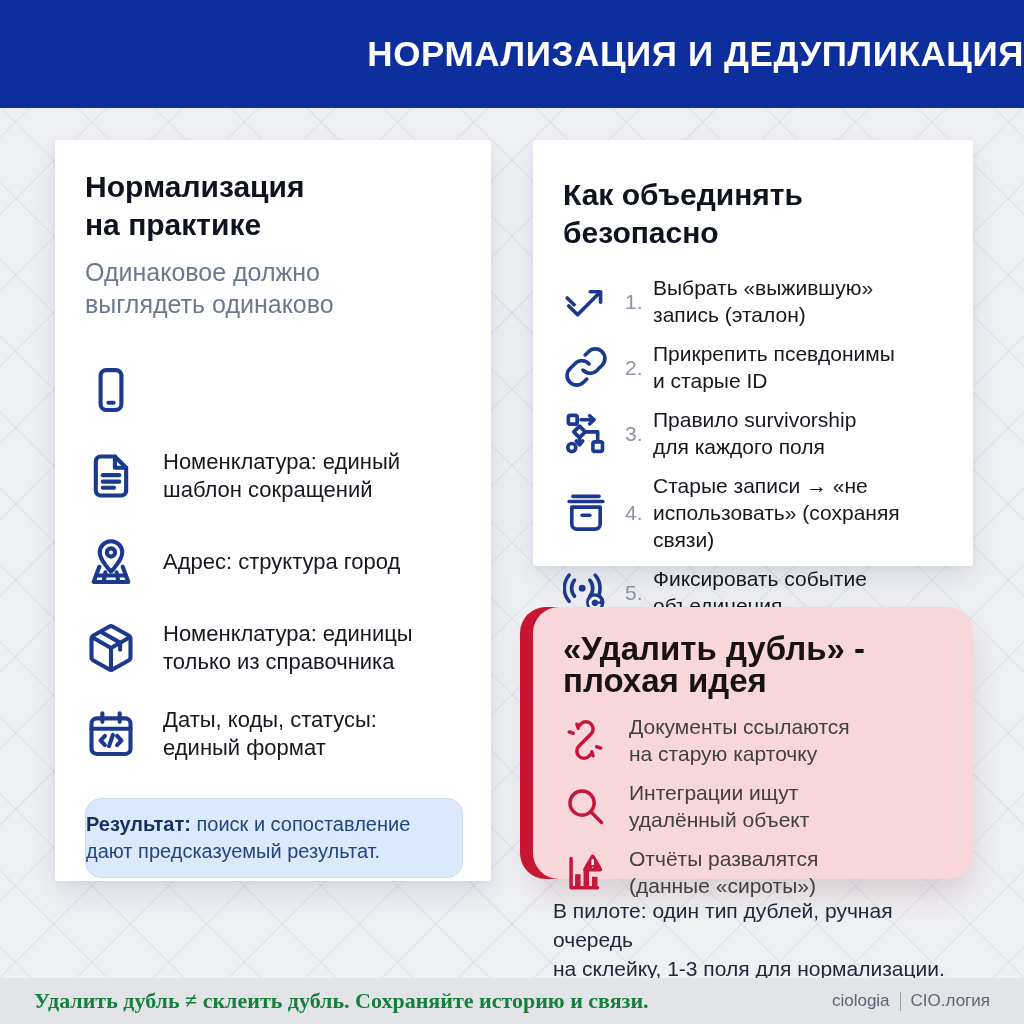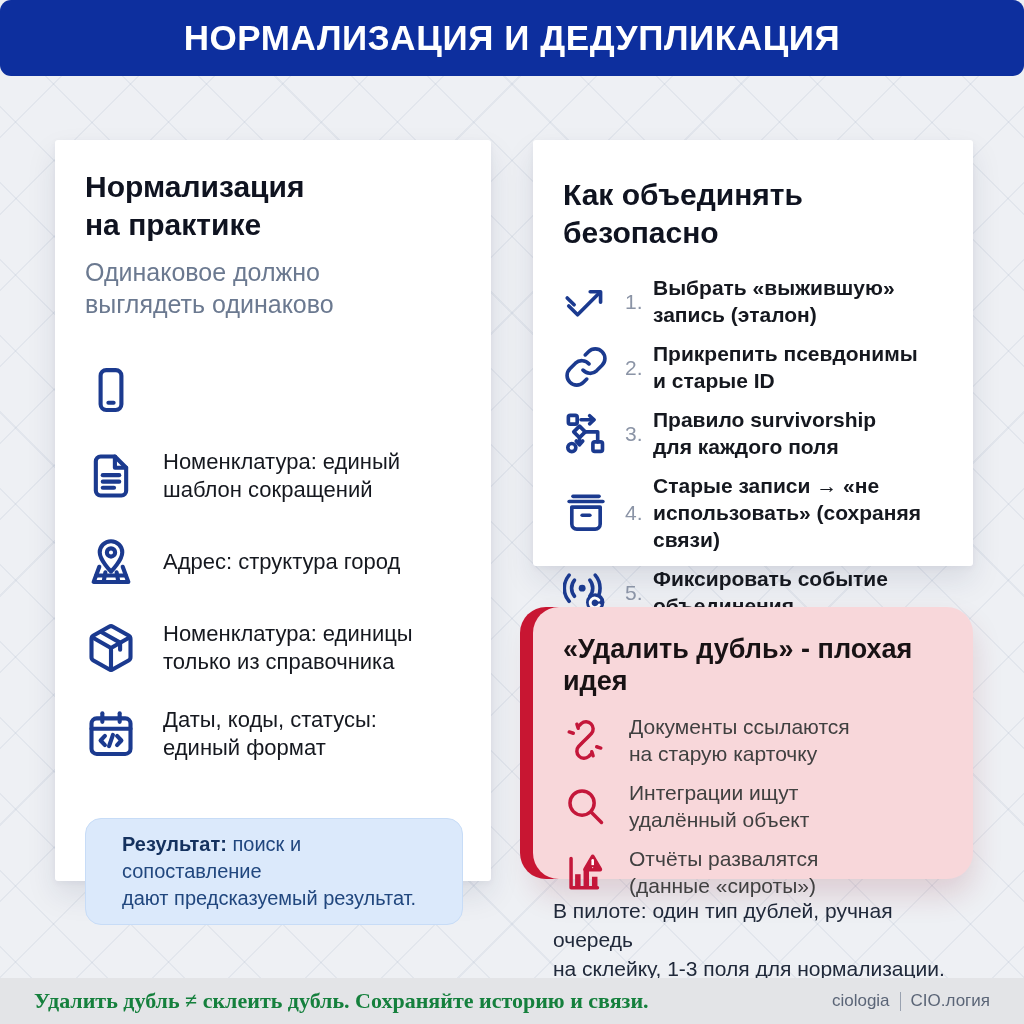--- a/index.html
+++ b/index.html
@@ -7,58 +7,58 @@
   body {
     font-family:"Liberation Sans", sans-serif;
     position:relative; overflow:hidden;
     background-color:#eef0f4;
     background-image:
       repeating-linear-gradient(45deg,  rgba(165,178,198,.16) 0 1.5px, transparent 1.5px 54px),
       repeating-linear-gradient(-45deg, rgba(165,178,198,.16) 0 1.5px, transparent 1.5px 54px);
     color:#111827;
   }
   .header {
-    position:absolute; top:0; left:0; right:0; height:76px;
-    background:#0d2f9e; display:flex; align-items:center; justify-content:center;border-radius:11px;
+    position:absolute; top:0; left:0; right:0; height:108px;
+    background:#0d2f9e; display:flex; align-items:center; justify-content:flex-end;
   }
   .header h1 { color:#ffffff; font-size:35px; font-weight:bold; letter-spacing:.6px; }
 
   .card {
     position:absolute; background:#ffffff; border-radius:3px;
     box-shadow:0 14px 30px rgba(30,41,80,.10), 0 2px 6px rgba(30,41,80,.05);
   }
   .card-left  { left:55px;  top:140px; width:436px; height:741px; padding:28px 28px 0 30px; }
   .card-merge { left:533px; top:140px; width:440px; height:426px; padding:36px 26px 0 30px; }
 
   .card-left h2 { font-size:30px; line-height:38px; font-weight:bold; color:#0f1320; white-space:pre-line; }
   .subtitle { margin-top:12px; font-size:25px; line-height:32px; color:#6b7990; white-space:pre-line; }
 
   .ilist { margin-top:42px; }
   .irow { display:flex; align-items:center; height:56px; margin-bottom:30px; }
   .irow .ic { flex:0 0 52px; width:52px; height:52px; margin-right:26px; }
   .irow .itxt { font-size:22px; line-height:28px; color:#15181f; white-space:pre-line; }
 
   .callout {
-    margin-top:56px; background:#dbe9fb; border:1px solid #c7dcf7; border-radius:16px;
-    padding:12px 36px; font-size:20px; line-height:27px; color:#21477e; white-space:pre-line;
+    margin-top:36px; background:#dbe9fb; border:1px solid #c7dcf7; border-radius:16px;
+    padding:12px 0; font-size:20px; line-height:27px; color:#21477e; white-space:pre-line;
   }
   .callout b { color:#14315e; }
 
   .card-merge h2 { font-size:30px; line-height:38px; font-weight:bold; color:#0f1320; margin-bottom:22px; }
   .srow { display:flex; align-items:center; min-height:54px; margin-bottom:12px; }
   .srow .ic { flex:0 0 46px; width:46px; height:46px; margin-right:16px; }
   .snum { flex:0 0 28px; font-size:21px; color:#8b94a6; line-height:27px; align-self:center; }
-  .stxt { font-size:21px; line-height:27px; color:#15181f; white-space:pre-line;font-weight:bold; }
+  .stxt { font-size:21px; line-height:27px; color:#15181f; white-space:pre-line; }
 
   .card-warning {
     position:absolute; left:533px; top:607px; width:440px; height:272px;
     background:#f8d7da; border-radius:26px; padding:26px 24px 0 30px;
     box-shadow:-13px 0 0 0 #c81632, 0 16px 30px rgba(130,25,45,.16);
   }
-  .card-warning h2 { font-size:27px; line-height:32px; font-weight:bold; color:#181214; margin-bottom:16px; }
+  .card-warning h2 { font-size:33px; line-height:32px; font-weight:bold; color:#181214; margin-bottom:16px; }
   .wrow { display:flex; align-items:center; min-height:52px; margin-bottom:12px; }
   .wrow .ic { flex:0 0 44px; width:44px; height:44px; margin-right:22px; }
   .wtxt { font-size:21px; line-height:27px; color:#404040; white-space:pre-line; }
 
   .pilot {
     position:absolute; left:553px; top:896px; width:420px;
     font-size:21px; line-height:29px; color:#20293a; white-space:pre-line;
   }
 
   .footer {

